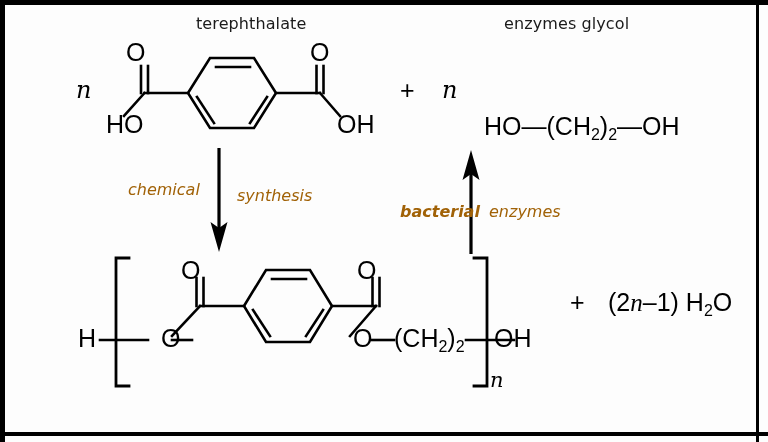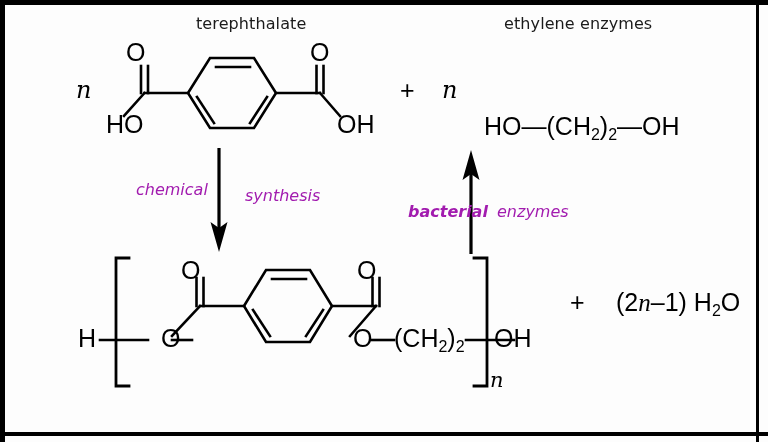--- a/index.html
+++ b/index.html
@@ -12,21 +12,21 @@
   .border-left{position:absolute;left:0;top:0;width:5px;height:442px;background:#000;}
   .border-right{position:absolute;left:756px;top:0;width:3px;height:442px;background:#000;}
   .border-bottom{position:absolute;left:0;top:432px;width:768px;height:4px;background:#000;}
 
   .lbl{
     position:absolute;font-family:"DejaVu Sans",sans-serif;
     font-size:16px;color:#1a1a1a;white-space:nowrap;letter-spacing:.1px;
   }
   .redlbl{
     position:absolute;font-family:"DejaVu Sans",sans-serif;font-style:italic;
-    font-size:16px;color:#a21caf;white-space:nowrap;margin-left:8px;
+    font-size:16px;color:#a16207;white-space:nowrap;
   }
   .chem{
     position:absolute;font-family:"Liberation Sans",sans-serif;
     font-size:25px;color:#000;white-space:nowrap;
   }
   .chem sub{font-size:16px;vertical-align:-5px;}
   .ital{font-style:italic;font-family:"Liberation Serif",serif;}
   .nvar{
     position:absolute;font-style:italic;font-size:24px;color:#000;
     font-family:"DejaVu Serif",serif;
@@ -37,21 +37,21 @@
 <body>
 
 <div id="frame">
 
   <div class="border-top"></div>
   <div class="border-left"></div>
   <div class="border-right"></div>
   <div class="border-bottom"></div>
 
   <div class="lbl" style="left:196px;top:14px;">terephthalate</div>
-  <div class="lbl" style="left:504px;top:14px;">ethylene enzymes</div>
+  <div class="lbl" style="left:504px;top:14px;">enzymes glycol</div>
 
   <div class="nvar" style="left:76px;top:76px;">n</div>
 
   <svg style="left:100px;top:38px;" width="280" height="110" viewBox="0 0 280 110">
     <g stroke="#000" stroke-width="2.6" fill="none" stroke-linecap="square">
 
       <line x1="41" y1="55" x2="41" y2="28"></line>
       <line x1="48" y1="55" x2="48" y2="28"></line>
 
       <line x1="44.5" y1="55" x2="24" y2="78"></line>
@@ -143,18 +143,18 @@
 
   <div class="chem" style="left:394px;top:324px;">
     <span>(</span><span>CH</span><sub>2</sub><span>)</span><sub>2</sub>
   </div>
 
   <div class="chem" style="left:494px;top:324px;">OH</div>
 
   <div class="nvar" style="left:490px;top:368px;font-size:21px;">n</div>
 
   <div class="chem" style="left:570px;top:288px;">+</div>
-  <div class="chem" style="left:608px;top:288px;margin-left:8px;">
+  <div class="chem" style="left:608px;top:288px;">
     <span>(2</span><span class="ital">n</span><span>–1)</span>&nbsp;<span>H</span><sub>2</sub><span>O</span>
   </div>
 
 
 </div>
 
 </body></html>

